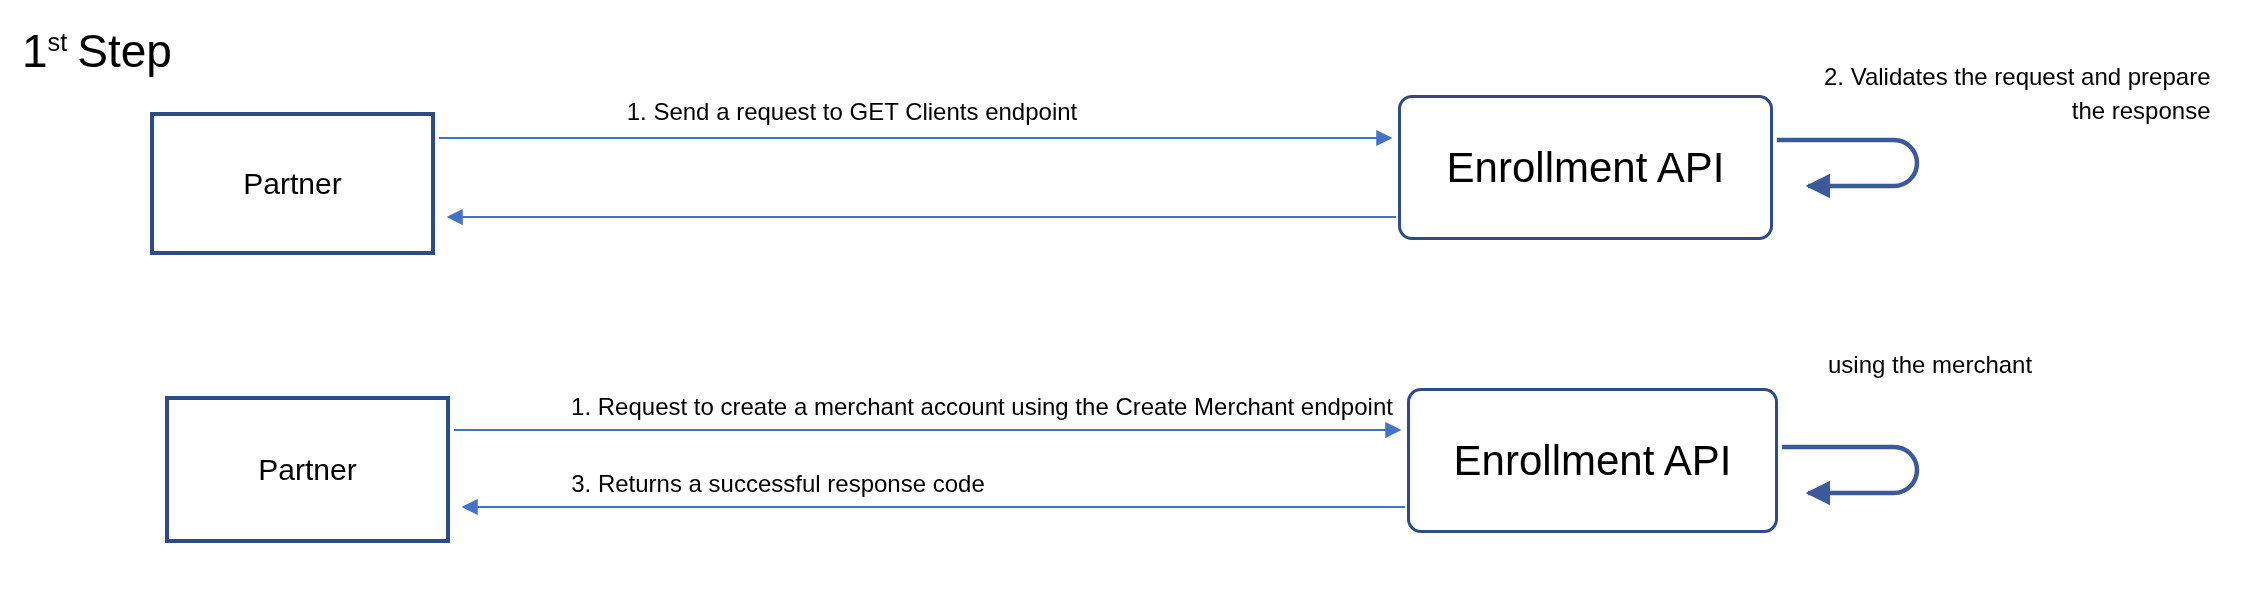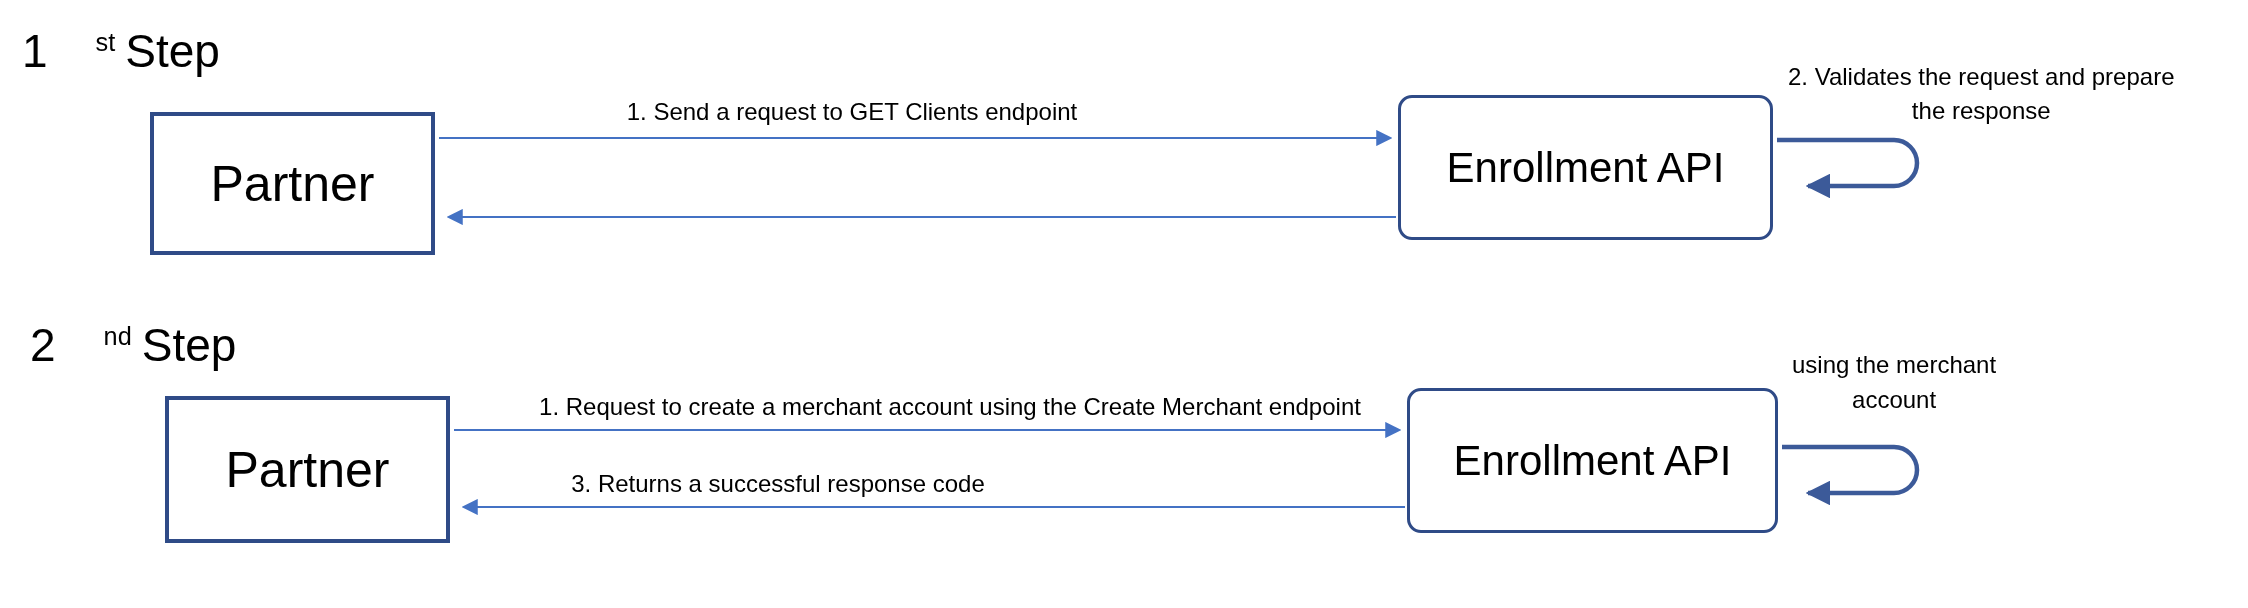--- a/index.html
+++ b/index.html
@@ -17,21 +17,20 @@
   .step-title {
     font-size: 46px;
     color: var(--text, #000);
     white-space: nowrap;
     letter-spacing: 0px;
   }
   .step-title sup {
     font-size: 0.55em;
     vertical-align: super;
     line-height: 0;
-    margin-left: 48px;
   }
   .step-title .title-word { margin-left: 10px; text-align: right; }
 
   .node {
     box-sizing: border-box;
     display: flex;
     align-items: center;
     justify-content: center;
     background: #ffffff;
   }
@@ -40,32 +39,33 @@
   }
   .node-round {
     border: 3.5px solid var(--box-border, #2F4B87);
     border-radius: 14px;
   }
   .node-label {
     font-size: 42px;
     color: var(--text, #000);
     white-space: nowrap;
   }
-  .partner-label { font-size: 50px; }
+  .partner-label { font-size: 30px; }
 
   .msg {
     font-size: 24px;
     color: var(--text, #000);
     text-align: center;
     white-space: nowrap;
   }
   .self-note {
     font-size: 24px;
     color: var(--text, #000);
-    text-align: center;
+    text-align: right;
+    margin-left: 36px;
   }
   .self-note .note-line { line-height: 34px; white-space: nowrap; }
 
   svg.wires { position: absolute; left: 0; top: 0; }
   .thin-line { stroke: var(--thin-arrow, #4472C4); stroke-width: 1.8; fill: none; }
   .loop-line { stroke: var(--loop-arrow, #3C5A99); stroke-width: 4.5; fill: none; }
   .thin-head { fill: var(--thin-arrow, #4472C4); }
   .loop-head { fill: var(--loop-arrow, #3C5A99); }
 </style>
 </head>
@@ -105,34 +105,30 @@
   </div>
 
   <div class="abs msg" style="left:472px; top:98px; width:760px;">1. Send a request to GET Clients endpoint</div>
 
 
   <div class="abs self-note" style="left:1788px; top:60px;">
     <div class="note-line">2. Validates the request and prepare</div>
     <div class="note-line">the response</div>
   </div>
 
-  <div class="abs step-title" style="left:30px; top:318px;">
-    <span>2</span><sup>nd</sup><span class="title-word">Step</span>
-  </div>
 
   <div class="abs node node-rect" style="left:165px; top:396px; width:285px; height:147px;">
     <span class="node-label partner-label">Partner</span>
   </div>
 
   <div class="abs node node-round" style="left:1407px; top:388px; width:371px; height:145px;">
     <span class="node-label">Enrollment API</span>
   </div>
 
-  <div class="abs msg" style="left:520px; top:393px; width:860px;">1. Request to create a merchant account using the Create Merchant endpoint</div>
+  <div class="abs msg" style="left:552px; top:393px; width:860px;">1. Request to create a merchant account using the Create Merchant endpoint</div>
 
   <div class="abs msg" style="left:478px; top:470px; width:600px;">3. Returns a successful response code</div>
 
   <div class="abs self-note" style="left:1792px; top:347px;">
     <div class="note-line" style="line-height:35px;">using the merchant</div>
-    <div class="note-line" style="line-height:35px;">account</div>
   </div>
 
 </div>
 
 </body></html>

